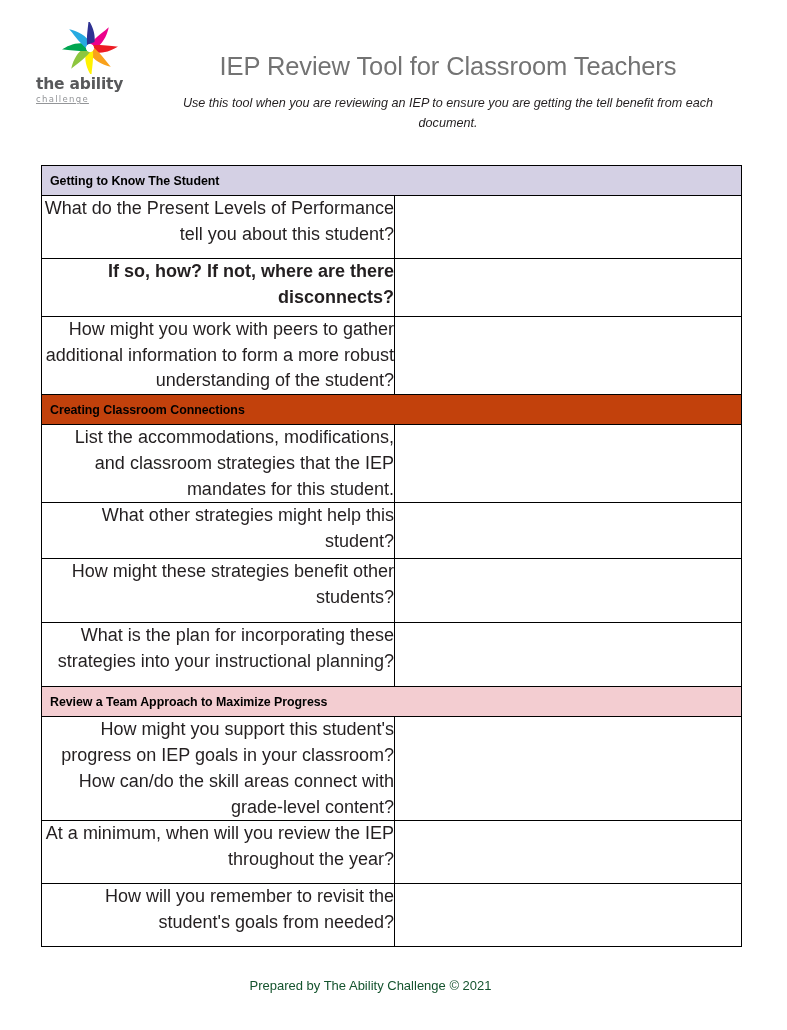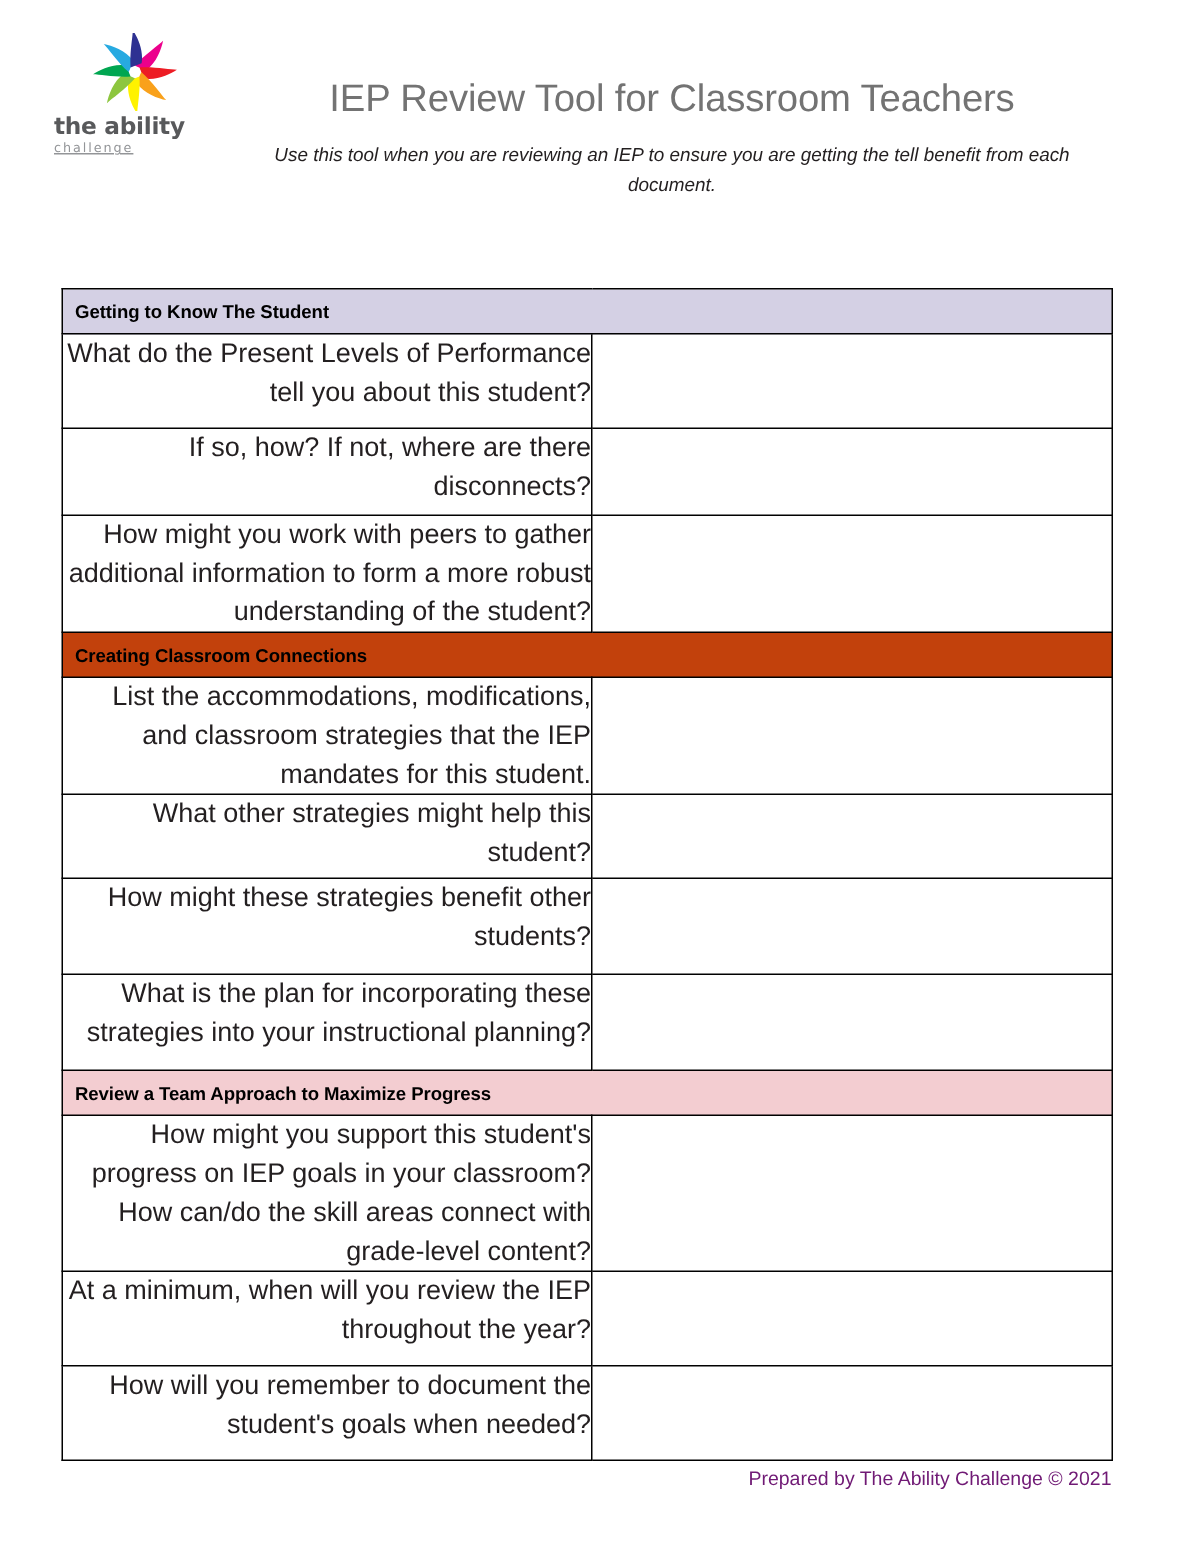--- a/index.html
+++ b/index.html
@@ -83,21 +83,20 @@
   }
 
   
   .worksheet {
     position: absolute;
     left: 41px;
     top: 165px;
     width: 700px;
     border-collapse: collapse;
     table-layout: fixed;
-    margin-top: 27px;
   }
   .worksheet td {
     border: 1.4px solid #000000;
     padding: 0;
     vertical-align: top;
   }
   .col-prompt { width: 353px; }
   .col-answer { width: 347px; }
 
   .section-head td {
@@ -119,33 +118,33 @@
     line-height: 1.43;
     color: #231f20;
     text-align: right;
   }
   .answer-cell {
     background: #ffffff;
   }
 
   .r-h62  { height: 62px; }
   .r-h63  { height: 63px; }
-  .r-h57  { height: 57px; }
+  .r-h57  { height: 57px; font-weight: bold; }
   .r-h55  { height: 55px; }
   .r-h68  { height: 68px; }
 
   
   .page-footer {
     position: absolute;
     left: 0;
     top: 978px;
     width: 741px;
-    text-align: right;
+    text-align: center;
     font-size: 13px;
-    color: #701a75;
+    color: #14532d;
   }
 </style>
 </head>
 <body>
 
 <div class="page-header">
 
   <div class="brand-block">
     <svg class="brand-mark" viewBox="0 0 100 100">
       <g transform="translate(50,50)">
@@ -235,21 +234,21 @@
     </tr>
     <tr>
       <td class="prompt-cell r-h68">How might you support this student's progress on IEP goals in your classroom?  How can/do the skill areas connect with grade-level content?</td>
       <td class="answer-cell"></td>
     </tr>
     <tr>
       <td class="prompt-cell r-h62">At a minimum, when will you review the IEP throughout the year?</td>
       <td class="answer-cell"></td>
     </tr>
     <tr>
-      <td class="prompt-cell r-h62">How will you remember to document the student's goals when needed?</td>
+      <td class="prompt-cell r-h62">How will you remember to revisit the student's goals from needed?</td>
       <td class="answer-cell"></td>
     </tr>
 
   </tbody>
 </table>
 
 <div class="page-footer">
   <span>Prepared by The Ability Challenge © 2021</span>
 </div>
 

